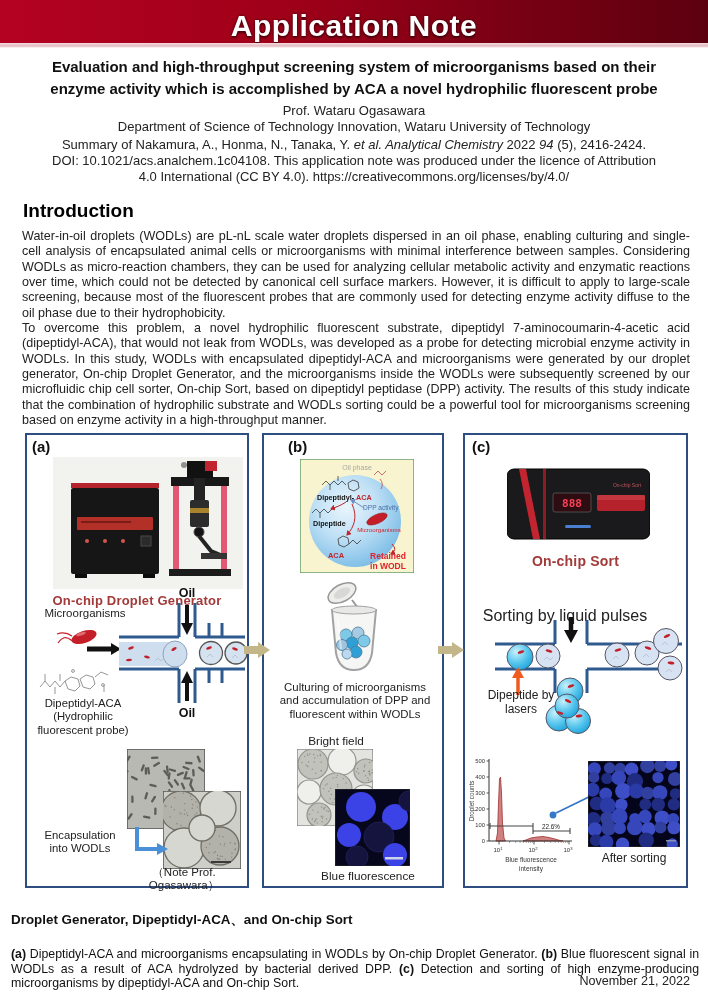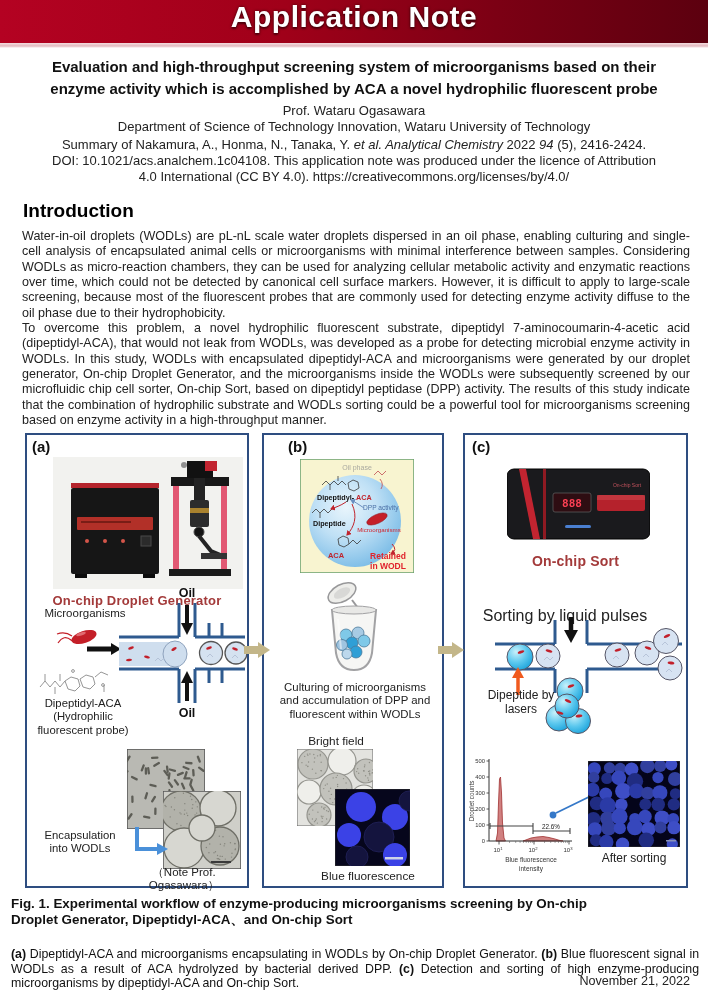--- a/index.html
+++ b/index.html
@@ -3,21 +3,21 @@
 <meta charset="utf-8">
 <style>
   *{margin:0;padding:0;box-sizing:border-box}
   html,body{background:#fff}
   body{font-family:"Liberation Sans",sans-serif;color:#1a1a1a}
   #page{position:relative;width:708px;height:1000px;background:#fff;overflow:hidden}
   .abs{position:absolute}
   .ctr{text-align:center}
 
   #banner{left:0;top:0;width:708px;height:43px;background:linear-gradient(90deg,#b40222 0%,#a00019 40%,#7c0014 70%,#5c000f 100%);
-    display:flex;align-items:flex-start;justify-content:center}
+    display:flex;align-items:flex-end;justify-content:center}
   #banner .t{color:#fff;font-size:30px;font-weight:bold;letter-spacing:.5px;
     text-shadow:0 0 3px rgba(50,0,8,.9),0 2px 2px rgba(0,0,0,.45)}
   #banner-strip{left:0;top:43px;width:708px;height:5px;background:linear-gradient(180deg,#f4dde0 0%,#e3b9bf 60%,#fff 100%)}
 
   #doc-title{left:14px;top:56px;width:680px;font-size:15px;font-weight:bold;line-height:22px;color:#111}
   #author{left:0;top:103px;width:708px;font-size:13px;color:#222}
   #affiliation{left:0;top:119px;width:708px;font-size:13px;color:#222}
   #citation{left:0;top:137px;width:708px;font-size:13px;line-height:15.8px;color:#222}
 
   #intro-h{left:23px;top:200px;font-size:19px;font-weight:bold;color:#000}
@@ -674,18 +674,18 @@
   <svg class="abs tan-arrow" style="left:244px;top:642px" width="26" height="16">
     <rect x="0" y="4" width="14" height="8" fill="#c3b689"></rect>
       <polygon points="14,0 26,8 14,16" fill="#c3b689"></polygon>
   </svg>
   <svg class="abs tan-arrow" style="left:438px;top:642px" width="26" height="16">
     <rect x="0" y="4" width="14" height="8" fill="#c3b689"></rect>
       <polygon points="14,0 26,8 14,16" fill="#c3b689"></polygon>
   </svg>
 
   <div id="caption" class="abs">
-    <div id="cap-title"><span>Fig. 1. Experimental workflow of enzyme-producing microorganisms screening by On-chip</span><br><span>Droplet Generator, Dipeptidyl-ACA、and On-chip Sort</span></div>
+    <div id="cap-title"><br><span>Droplet Generator, Dipeptidyl-ACA、and On-chip Sort</span></div>
     <div id="cap-body"><b>(a)</b><span> Dipeptidyl-ACA and microorganisms encapsulating in WODLs by On-chip Droplet Generator. </span><b>(b)</b><span> Blue fluorescent signal in WODLs as a result of ACA hydrolyzed by bacterial derived DPP. </span><b>(c)</b><span> Detection and sorting of high enzyme-producing microorganisms by dipeptidyl-ACA and On-chip Sort.</span></div>
   </div>
 
   <div id="date" class="abs">November 21, 2022</div>
 </div>
 
 </body></html>

